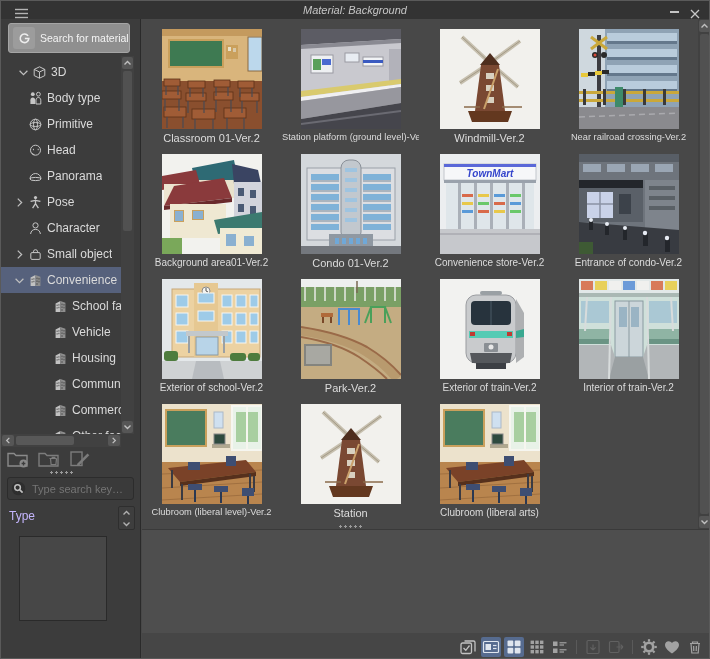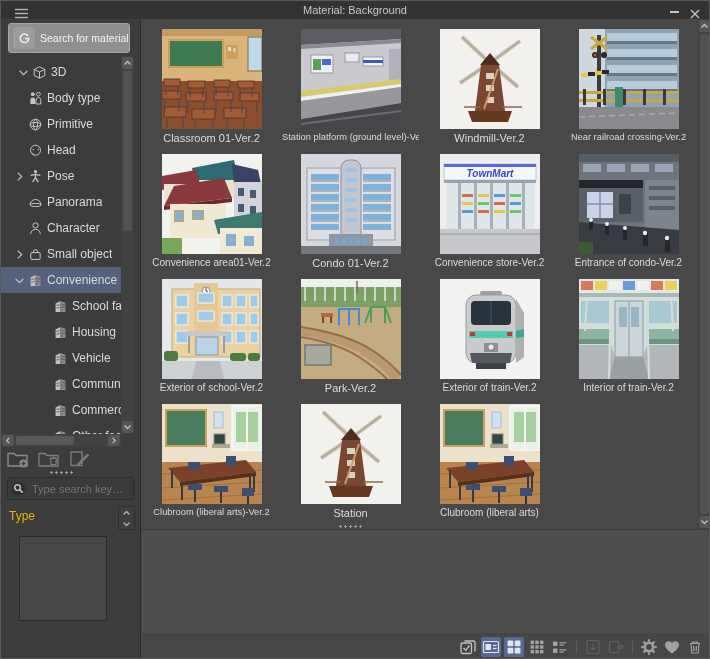--- a/index.html
+++ b/index.html
@@ -1,21 +1,21 @@
 <!DOCTYPE html>
 <html><head>
 <meta charset="utf-8">
 <style>
   html,body{margin:0;padding:0;background:#222;}
   .win{position:relative;width:710px;height:659px;background:#484848;
        font-family:"Liberation Sans",sans-serif;overflow:hidden;
        border:1px solid #5a5a5a;box-sizing:border-box;}
   
   .titlebar{position:absolute;left:0;top:0;right:0;height:18px;background:#333333;}
-  .tb-title{position:absolute;left:0;right:0;top:3px;text-align:center;font-size:11px;color:#c6c6c6;}
+  .tb-title{position:absolute;left:0;right:0;top:3px;text-align:center;font-size:11px;color:#c6c6c6;font-style:italic;}
   .tb-menu{position:absolute;left:14px;top:4px;cursor:pointer;}
   .tb-min{position:absolute;right:30px;top:10px;width:9px;height:2px;background:#c4c4c4;}
   .tb-close{position:absolute;right:9px;top:4px;}
   
   .sidebar{position:absolute;left:0;top:18px;width:140px;bottom:0;background:#3c3c3c;border-right:1px solid #2a2a2a;box-sizing:border-box;}
   .search-btn{position:absolute;left:7px;top:4px;width:122px;height:30px;background:#8f8f8f;border:1px solid #a5a5a5;border-radius:3px;display:flex;align-items:center;gap:5px;padding:0 4px;box-sizing:border-box;overflow:hidden;cursor:pointer;}
   .search-btn .logo{flex:0 0 auto;width:22px;height:22px;background:#9c9c9c;border-radius:3px;display:flex;align-items:center;justify-content:center;}
   .search-btn .stext{font-size:10.5px;color:#f4f4f4;white-space:nowrap;}
   .tree{position:absolute;left:0;top:37px;width:120px;height:378px;overflow:hidden;padding-top:3px;box-sizing:border-box;}
   .trow{height:26px;display:flex;align-items:center;font-size:12px;color:#dadada;white-space:nowrap;overflow:hidden;cursor:pointer;}
@@ -36,21 +36,21 @@
   .hthumb{position:absolute;left:15px;top:2px;width:58px;height:9px;background:#585858;border-radius:2px;}
   .r90{transform:rotate(90deg)}.r180{transform:rotate(180deg)}.r270{transform:rotate(-90deg)}
   
   .factions{position:absolute;left:5px;top:430px;display:flex;gap:7px;}
   .fa{width:24px;height:20px;cursor:pointer;}
   .dots{background-image:radial-gradient(circle,#9a9a9a 1px,transparent 1.3px);background-size:5px 3px;background-repeat:repeat-x;height:3px;}
   .sdots{position:absolute;left:48px;top:452px;width:24px;}
   .kwbox{position:absolute;left:6px;top:458px;width:127px;height:23px;background:#3a3a3a;border:1px solid #2c2c2c;border-radius:3px;display:flex;align-items:center;gap:4px;padding:0 3px;box-sizing:border-box;}
   .kwbox input{flex:1;min-width:0;background:transparent;border:none;outline:none;color:#c0c0c0;font-size:11px;font-family:"Liberation Sans",sans-serif;text-overflow:ellipsis;}
   .typerow{position:absolute;left:0;top:486px;width:140px;height:24px;}
-  .typelabel{position:absolute;left:8px;top:4px;font-size:12px;color:#eab308;}
+  .typelabel{position:absolute;left:8px;top:4px;font-size:12px;color:#c4b5fd;}
   .stepper{position:absolute;right:6px;top:1px;width:15px;height:22px;background:#3e3e3e;border:1px solid #2e2e2e;border-radius:2px;display:flex;flex-direction:column;align-items:center;justify-content:space-around;color:#b0b0b0;cursor:pointer;}
   .pbox{position:absolute;left:18px;top:517px;width:86px;height:83px;border:1px solid #2a2a2a;background:#474747;}
   
   .gridarea{position:absolute;left:141px;top:18px;width:569px;height:510px;background:#484848;}
   .cards{position:absolute;left:0;top:0;right:13px;bottom:0;display:grid;grid-template-columns:repeat(4,1fr);grid-auto-rows:125px;padding-top:10px;overflow:hidden;}
   .card{display:flex;flex-direction:column;align-items:center;cursor:pointer;}
   .thumb{width:100px;height:100px;display:block;}
   .clabel{margin-top:3px;color:#dcdcdc;max-width:137px;overflow:hidden;white-space:nowrap;text-align:center;}
   .sz11{font-size:11px}.sz10{font-size:10px}.sz9{font-size:9.3px}
   .main-vs{right:0;top:0;width:13px;height:510px;}
@@ -720,45 +720,45 @@
           </svg>
           <span class="tlabel">Primitive</span>
         </div>
       <div class="trow lvl1">
           <svg class="ticon" viewBox="0 0 15 15">
             <use href="#i-head"></use>
           </svg>
           <span class="tlabel">Head</span>
         </div>
       <div class="trow lvl1">
-          <svg class="chv" viewBox="0 0 15 15">
-            <use href="#i-chevr"></use>
-          </svg>
-          <svg class="ticon" viewBox="0 0 15 15">
-            <use href="#i-pose"></use>
-          </svg>
-          <span class="tlabel">Pose</span>
-        </div>
-      <div class="trow lvl1">
           <svg class="ticon" viewBox="0 0 15 15">
             <use href="#i-pano"></use>
           </svg>
           <span class="tlabel">Panorama</span>
-        </div>
-      <div class="trow lvl1">
-          <svg class="ticon" viewBox="0 0 15 15">
-            <use href="#i-chara"></use>
-          </svg>
-          <span class="tlabel">Character</span>
         </div>
       <div class="trow lvl1">
           <svg class="chv" viewBox="0 0 15 15">
             <use href="#i-chevr"></use>
           </svg>
           <svg class="ticon" viewBox="0 0 15 15">
+            <use href="#i-pose"></use>
+          </svg>
+          <span class="tlabel">Pose</span>
+        </div>
+      <div class="trow lvl1">
+          <svg class="ticon" viewBox="0 0 15 15">
+            <use href="#i-chara"></use>
+          </svg>
+          <span class="tlabel">Character</span>
+        </div>
+      <div class="trow lvl1">
+          <svg class="chv" viewBox="0 0 15 15">
+            <use href="#i-chevr"></use>
+          </svg>
+          <svg class="ticon" viewBox="0 0 15 15">
             <use href="#i-bag"></use>
           </svg>
           <span class="tlabel">Small object</span>
         </div>
       <div class="trow lvl1 sel">
           <svg class="chv" viewBox="0 0 15 15">
             <use href="#i-chevd"></use>
           </svg>
           <svg class="ticon" viewBox="0 0 15 15">
             <use href="#i-bldg"></use>
@@ -768,27 +768,27 @@
       <div class="trow lvl2">
           <svg class="ticon" viewBox="0 0 15 15">
             <use href="#i-bldg"></use>
           </svg>
           <span class="tlabel">School facility</span>
         </div>
       <div class="trow lvl2">
           <svg class="ticon" viewBox="0 0 15 15">
             <use href="#i-bldg"></use>
           </svg>
+          <span class="tlabel">Vehicle</span>
+        </div>
+      <div class="trow lvl2">
+          <svg class="ticon" viewBox="0 0 15 15">
+            <use href="#i-bldg"></use>
+          </svg>
           <span class="tlabel">Housing</span>
-        </div>
-      <div class="trow lvl2">
-          <svg class="ticon" viewBox="0 0 15 15">
-            <use href="#i-bldg"></use>
-          </svg>
-          <span class="tlabel">Vehicle</span>
         </div>
       <div class="trow lvl2">
           <svg class="ticon" viewBox="0 0 15 15">
             <use href="#i-bldg"></use>
           </svg>
           <span class="tlabel">Community facility</span>
         </div>
       <div class="trow lvl2">
           <svg class="ticon" viewBox="0 0 15 15">
             <use href="#i-bldg"></use>
@@ -890,21 +890,21 @@
       <div class="card">
           <svg class="thumb" viewBox="0 0 100 100">
             <use href="#t5"></use>
           </svg>
           <div class="clabel sz9">Near railroad crossing-Ver.2</div>
         </div>
       <div class="card">
           <svg class="thumb" viewBox="0 0 100 100">
             <use href="#t6"></use>
           </svg>
-          <div class="clabel sz10">Convenience area01-Ver.2</div>
+          <div class="clabel sz10">Background area01-Ver.2</div>
         </div>
       <div class="card">
           <svg class="thumb" viewBox="0 0 100 100">
             <use href="#t7"></use>
           </svg>
           <div class="clabel sz11">Condo 01-Ver.2</div>
         </div>
       <div class="card">
           <svg class="thumb" viewBox="0 0 100 100">
             <use href="#t8"></use>
@@ -938,21 +938,21 @@
       <div class="card">
           <svg class="thumb" viewBox="0 0 100 100">
             <use href="#t13"></use>
           </svg>
           <div class="clabel sz10">Interior of train-Ver.2</div>
         </div>
       <div class="card">
           <svg class="thumb" viewBox="0 0 100 100">
             <use href="#t14"></use>
           </svg>
-          <div class="clabel sz9">Clubroom (liberal arts)-Ver.2</div>
+          <div class="clabel sz9">Clubroom (liberal level)-Ver.2</div>
         </div>
       <div class="card">
           <svg class="thumb" viewBox="0 0 100 100">
             <use href="#t4"></use>
           </svg>
           <div class="clabel sz11">Station</div>
         </div>
       <div class="card">
           <svg class="thumb" viewBox="0 0 100 100">
             <use href="#t14"></use>

